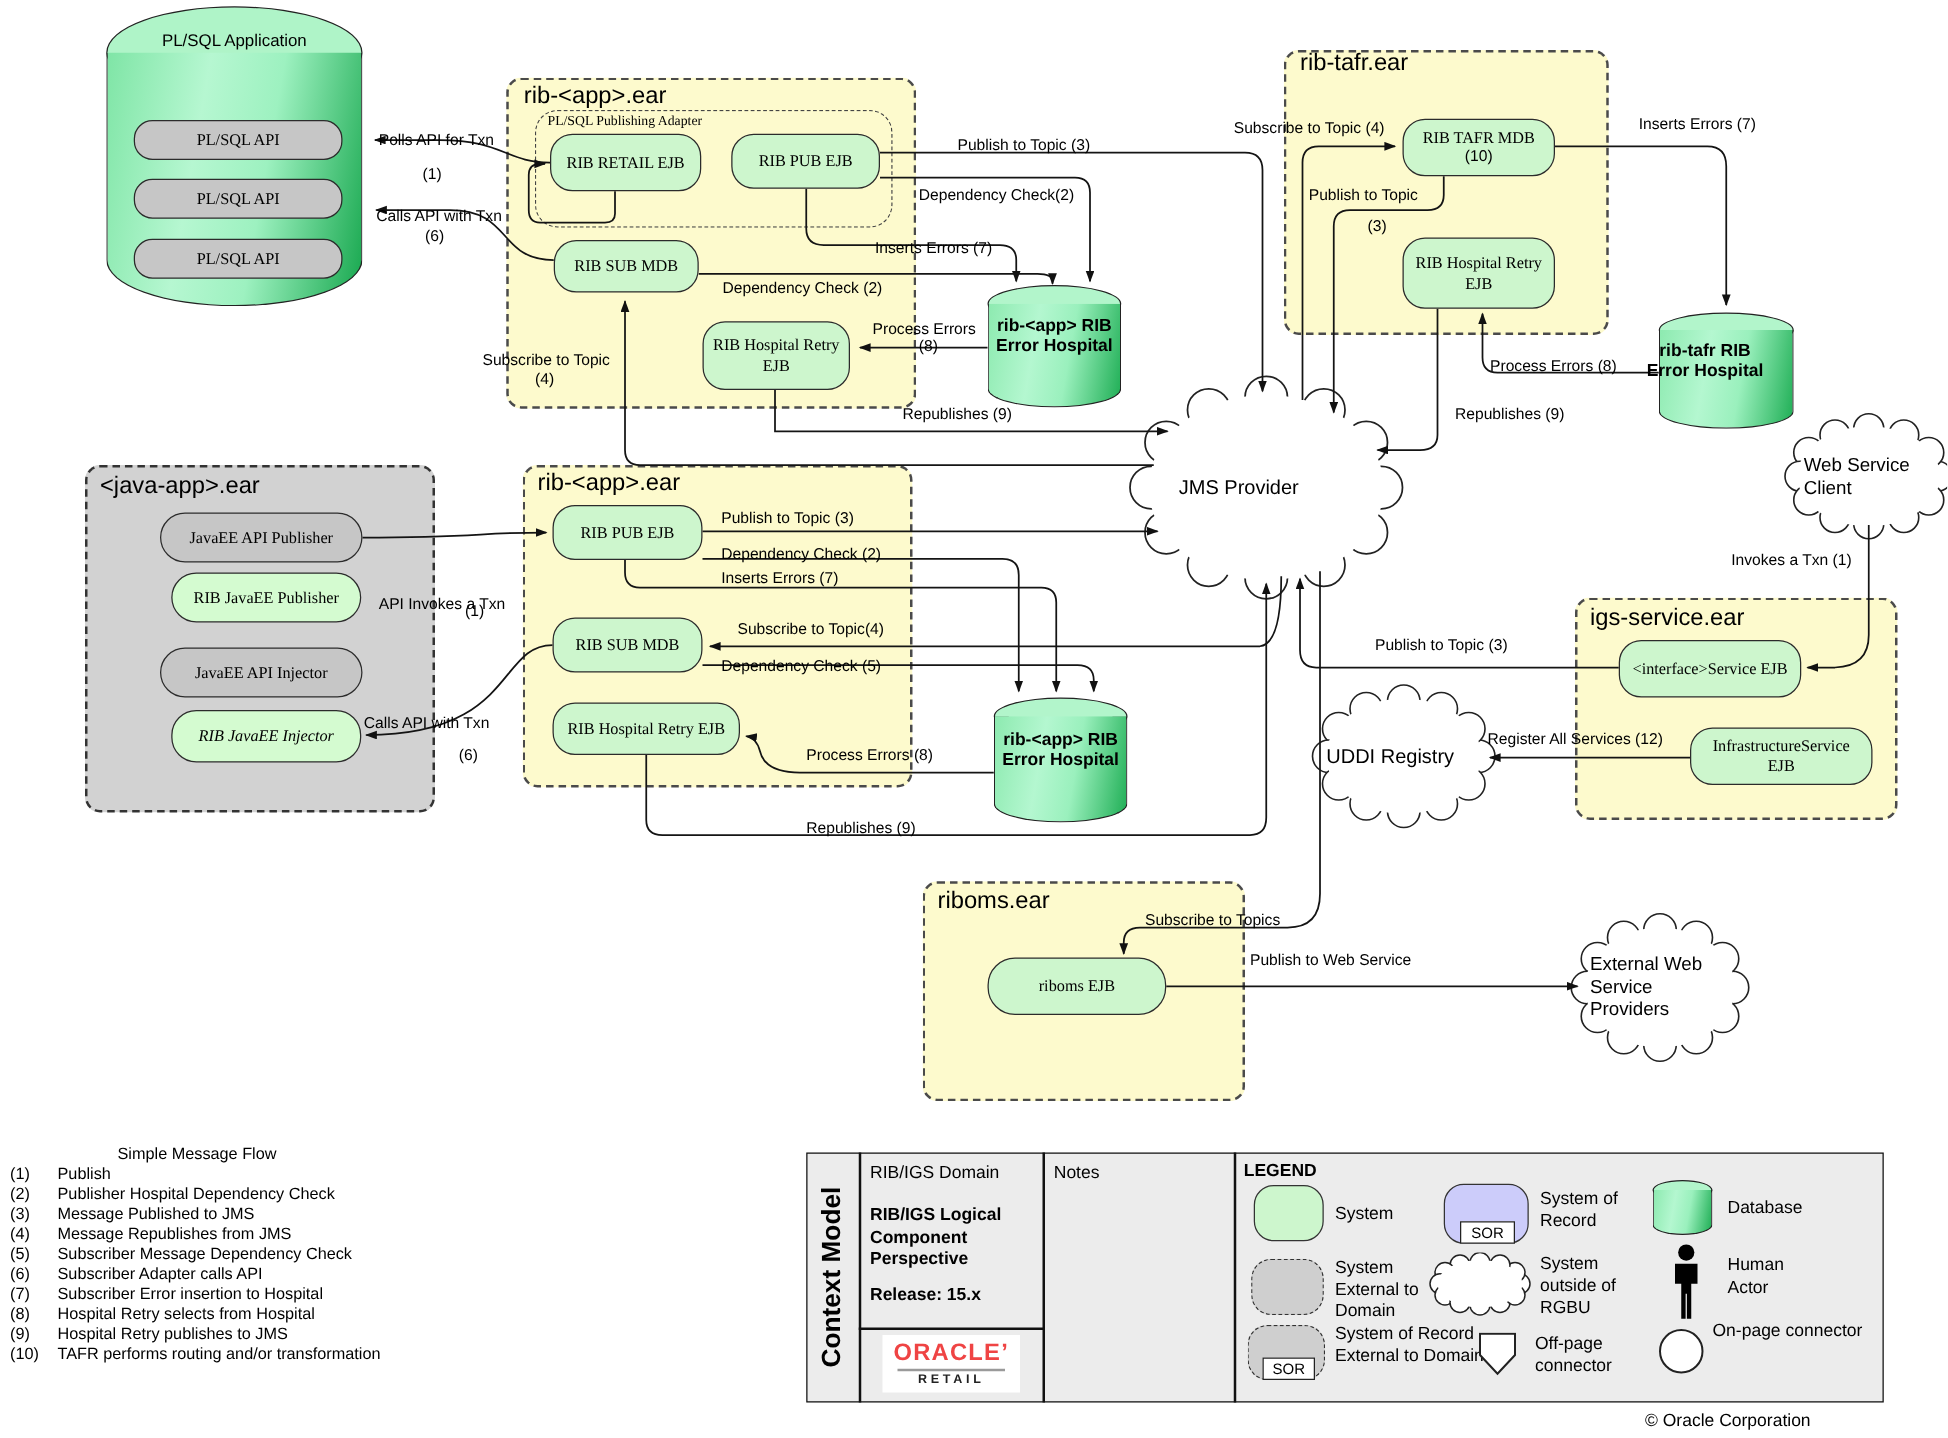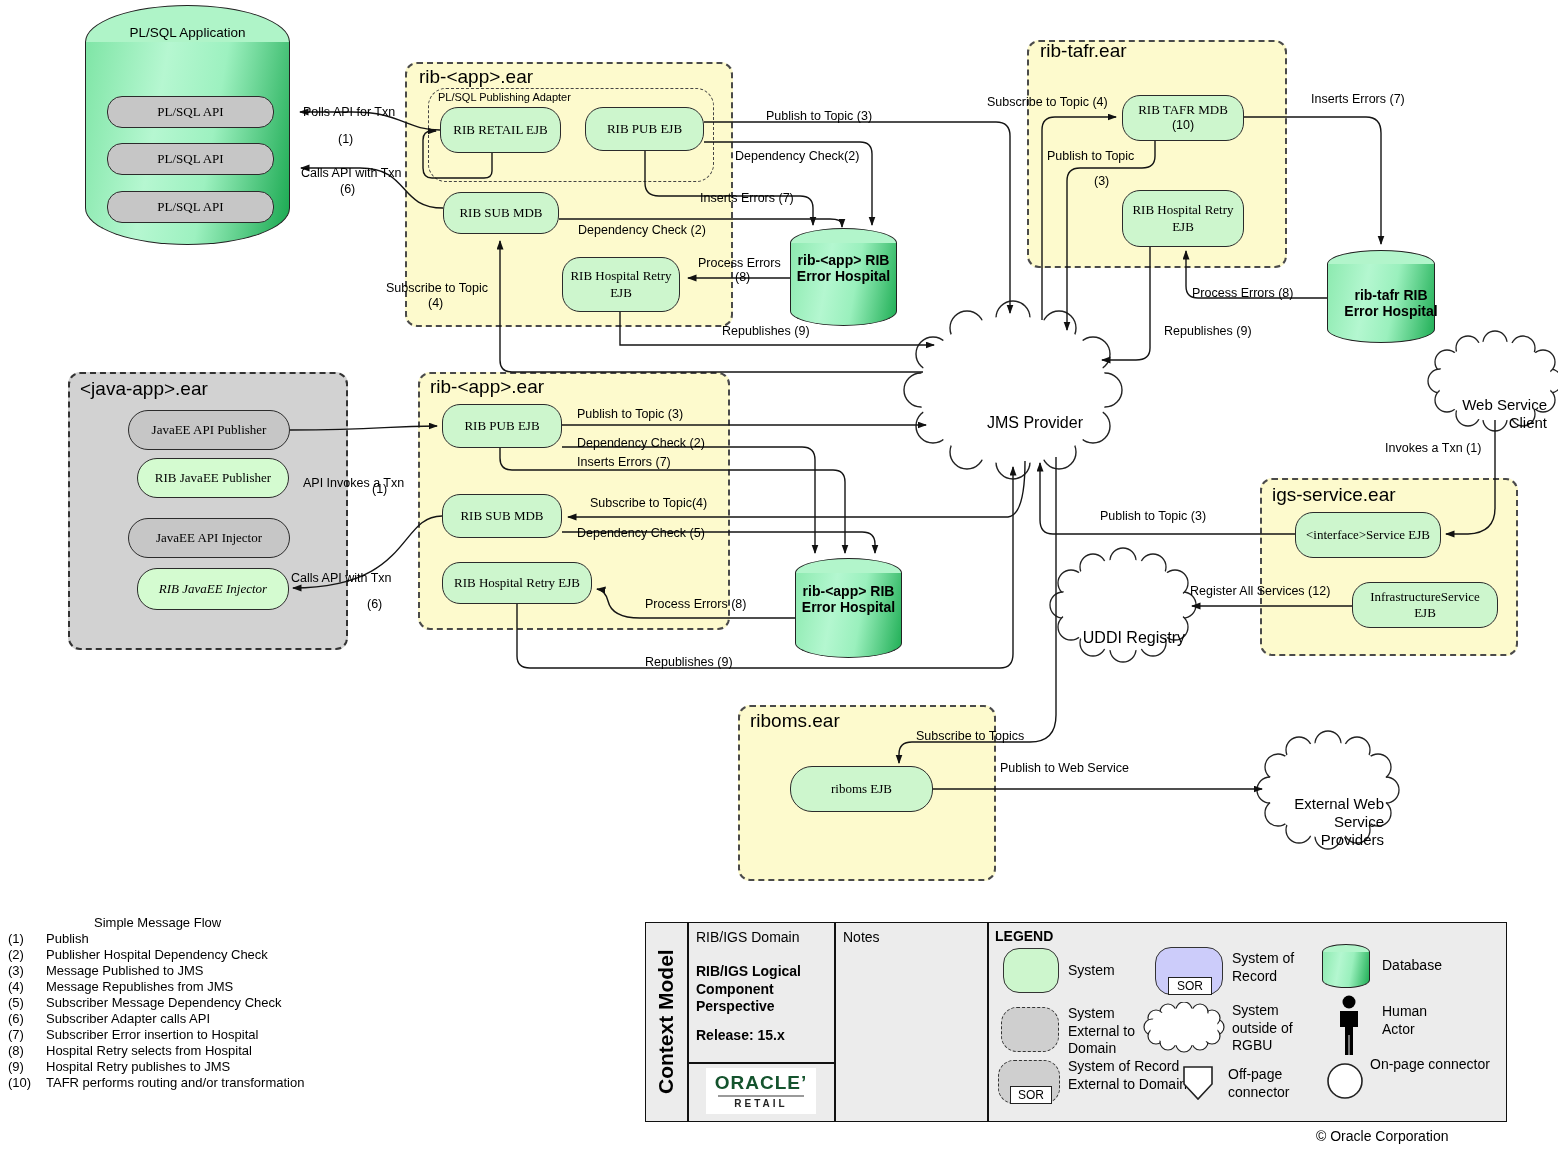--- a/index.html
+++ b/index.html
@@ -15,32 +15,32 @@
   .node{position:absolute;display:flex;align-items:center;justify-content:center;text-align:center;
         border:1.4px solid #2b2b2b;border-radius:18px;background:#cdf6cd;
         font-family:"Liberation Serif",serif;font-size:13px;line-height:1.25;padding:2px 6px;box-sizing:border-box;}
   .node.gray{background:#c6c6c6;}
   .lbl{position:absolute;font-size:12.5px;white-space:nowrap;}
   .cyl{position:absolute;}
   .cyl-top{position:absolute;left:0;right:0;border:1.4px solid #222;border-radius:50%;box-sizing:border-box;background:#b2f5cb;}
   .cyl-body{position:absolute;left:0;right:0;bottom:0;border:1.4px solid #222;border-top:none;box-sizing:border-box;
             background:linear-gradient(100deg,#8deab0 0%,#b4f7d0 35%,#9af0bd 60%,#1fae55 100%);}
   .cyl-text{position:absolute;font-weight:bold;font-size:14px;text-align:center;line-height:1.15;}
-  .cloud-label{position:absolute;font-size:15px;text-align:right;line-height:1.2;margin-top:32px;}
+  .cloud-label{position:absolute;font-size:15px;text-align:left;line-height:1.2;}
   .panel{position:absolute;background:#ececec;border:1.6px solid #111;box-sizing:border-box;}
   .pline{position:absolute;background:#111;}
   .vtitle{position:absolute;display:flex;align-items:center;justify-content:center;
           writing-mode:vertical-rl;transform:rotate(180deg);font-weight:bold;font-size:21px;}
   .ptext{position:absolute;font-size:14px;line-height:1.25;}
   .pbold{font-weight:bold;}
   .swatch{position:absolute;border:1.5px solid #333;border-radius:16px;box-sizing:border-box;}
   .sortag{position:absolute;background:#fff;border:1.4px solid #222;font-size:12px;display:flex;
           align-items:center;justify-content:center;box-sizing:border-box;}
   .logo{position:absolute;background:#fff;display:flex;flex-direction:column;align-items:center;justify-content:center;}
-  .logo .oracle{color:#14532d;font-weight:bold;font-size:19px;letter-spacing:1px;line-height:1;}
+  .logo .oracle{color:#ef4444;font-weight:bold;font-size:19px;letter-spacing:1px;line-height:1;}
   .logo .rule{width:86px;height:2px;background:#9a9a9a;margin:3px 0 2px 0;}
   .logo .retail{color:#222;font-weight:bold;font-size:10px;letter-spacing:3px;line-height:1;}
   .flowlist{position:absolute;font-size:13px;line-height:1.23;}
   .flowrow{display:flex;}
   .flowrow .num{width:38px;flex:none;}
   .flowtitle{position:absolute;font-size:13px;white-space:nowrap;}
 </style>
 </head>
 <body>
 
@@ -159,21 +159,21 @@
     <div class="cyl-top" style="top:0;height:74px;background:#aff4c8;"></div>
     <div class="cyl-body" style="top:37px;border-radius:0 0 50% 50% / 0 0 37px 37px;
          background:linear-gradient(100deg,#7fe5a6 0%,#b6f7d1 35%,#9df1c0 60%,#17a74e 100%);"></div>
   </div>
   <div class="lbl" style="left:85px;top:25px;width:205px;text-align:center;font-size:13.5px;">PL/SQL Application</div>
   <div class="node gray" style="left:107px;top:96px;width:167px;height:32px;border-radius:15px;">PL/SQL API</div>
   <div class="node gray" style="left:107px;top:143px;width:167px;height:32px;border-radius:15px;">PL/SQL API</div>
   <div class="node gray" style="left:107px;top:191px;width:167px;height:32px;border-radius:15px;">PL/SQL API</div>
 
   <div class="ear-title" style="left:419px;top:66px;">rib-&lt;app&gt;.ear</div>
-  <div class="adapter-label" style="left:438px;top:91px;">PL/SQL Publishing Adapter</div>
+  <div class="adapter-label" style="left:438px;top:91px;font-family:Liberation Serif, serif;">PL/SQL Publishing Adapter</div>
   <div class="node" style="left:440px;top:107px;width:121px;height:46px;">RIB RETAIL EJB</div>
   <div class="node" style="left:585px;top:107px;width:119px;height:44px;">RIB PUB EJB</div>
   <div class="node" style="left:443px;top:192px;width:116px;height:42px;">RIB SUB MDB</div>
   <div class="node" style="left:562px;top:257px;width:118px;height:55px;">RIB Hospital Retry EJB</div>
 
   <div class="cyl" style="left:790px;top:228px;width:107px;height:98px;">
     <div class="cyl-top" style="top:0;height:30px;"></div>
     <div class="cyl-body" style="top:15px;border-radius:0 0 50% 50% / 0 0 15px 15px;"></div>
   </div>
   <div class="cyl-text" style="left:794px;top:252px;width:99px;">rib-&lt;app&gt; RIB Error Hospital</div>
@@ -182,21 +182,21 @@
   <div class="node" style="left:1122px;top:95px;width:122px;height:46px;flex-direction:column;">
     <span>RIB TAFR MDB</span>
     <span style="font-family:'Liberation Sans',sans-serif;font-size:12.5px;">(10)</span>
   </div>
   <div class="node" style="left:1122px;top:190px;width:122px;height:57px;">RIB Hospital Retry EJB</div>
 
   <div class="cyl" style="left:1327px;top:250px;width:108px;height:93px;">
     <div class="cyl-top" style="top:0;height:28px;"></div>
     <div class="cyl-body" style="top:14px;border-radius:0 0 50% 50% / 0 0 14px 14px;"></div>
   </div>
-  <div class="cyl-text" style="left:1341px;top:272px;width:100px;margin-top:15px;">rib-tafr RIB Error Hospital</div>
+  <div class="cyl-text" style="left:1314px;top:272px;width:100px;">rib-tafr RIB Error Hospital</div>
 
   <div class="ear-title" style="left:80px;top:378px;">&lt;java-app&gt;.ear</div>
   <div class="node gray" style="left:128px;top:410px;width:162px;height:40px;border-radius:20px;">JavaEE API  Publisher</div>
   <div class="node" style="left:137px;top:458px;width:152px;height:40px;background:#d4fbd0;border-radius:20px;">RIB JavaEE Publisher</div>
   <div class="node gray" style="left:128px;top:518px;width:162px;height:40px;border-radius:20px;">JavaEE API Injector</div>
   <div class="node" style="left:137px;top:568px;width:152px;height:42px;background:#d4fbd0;border-radius:20px;font-style:italic;">RIB JavaEE Injector</div>
 
   <div class="ear-title" style="left:430px;top:376px;">rib-&lt;app&gt;.ear</div>
   <div class="node" style="left:442px;top:404px;width:120px;height:44px;">RIB PUB EJB</div>
   <div class="node" style="left:442px;top:494px;width:120px;height:44px;">RIB SUB MDB</div>

